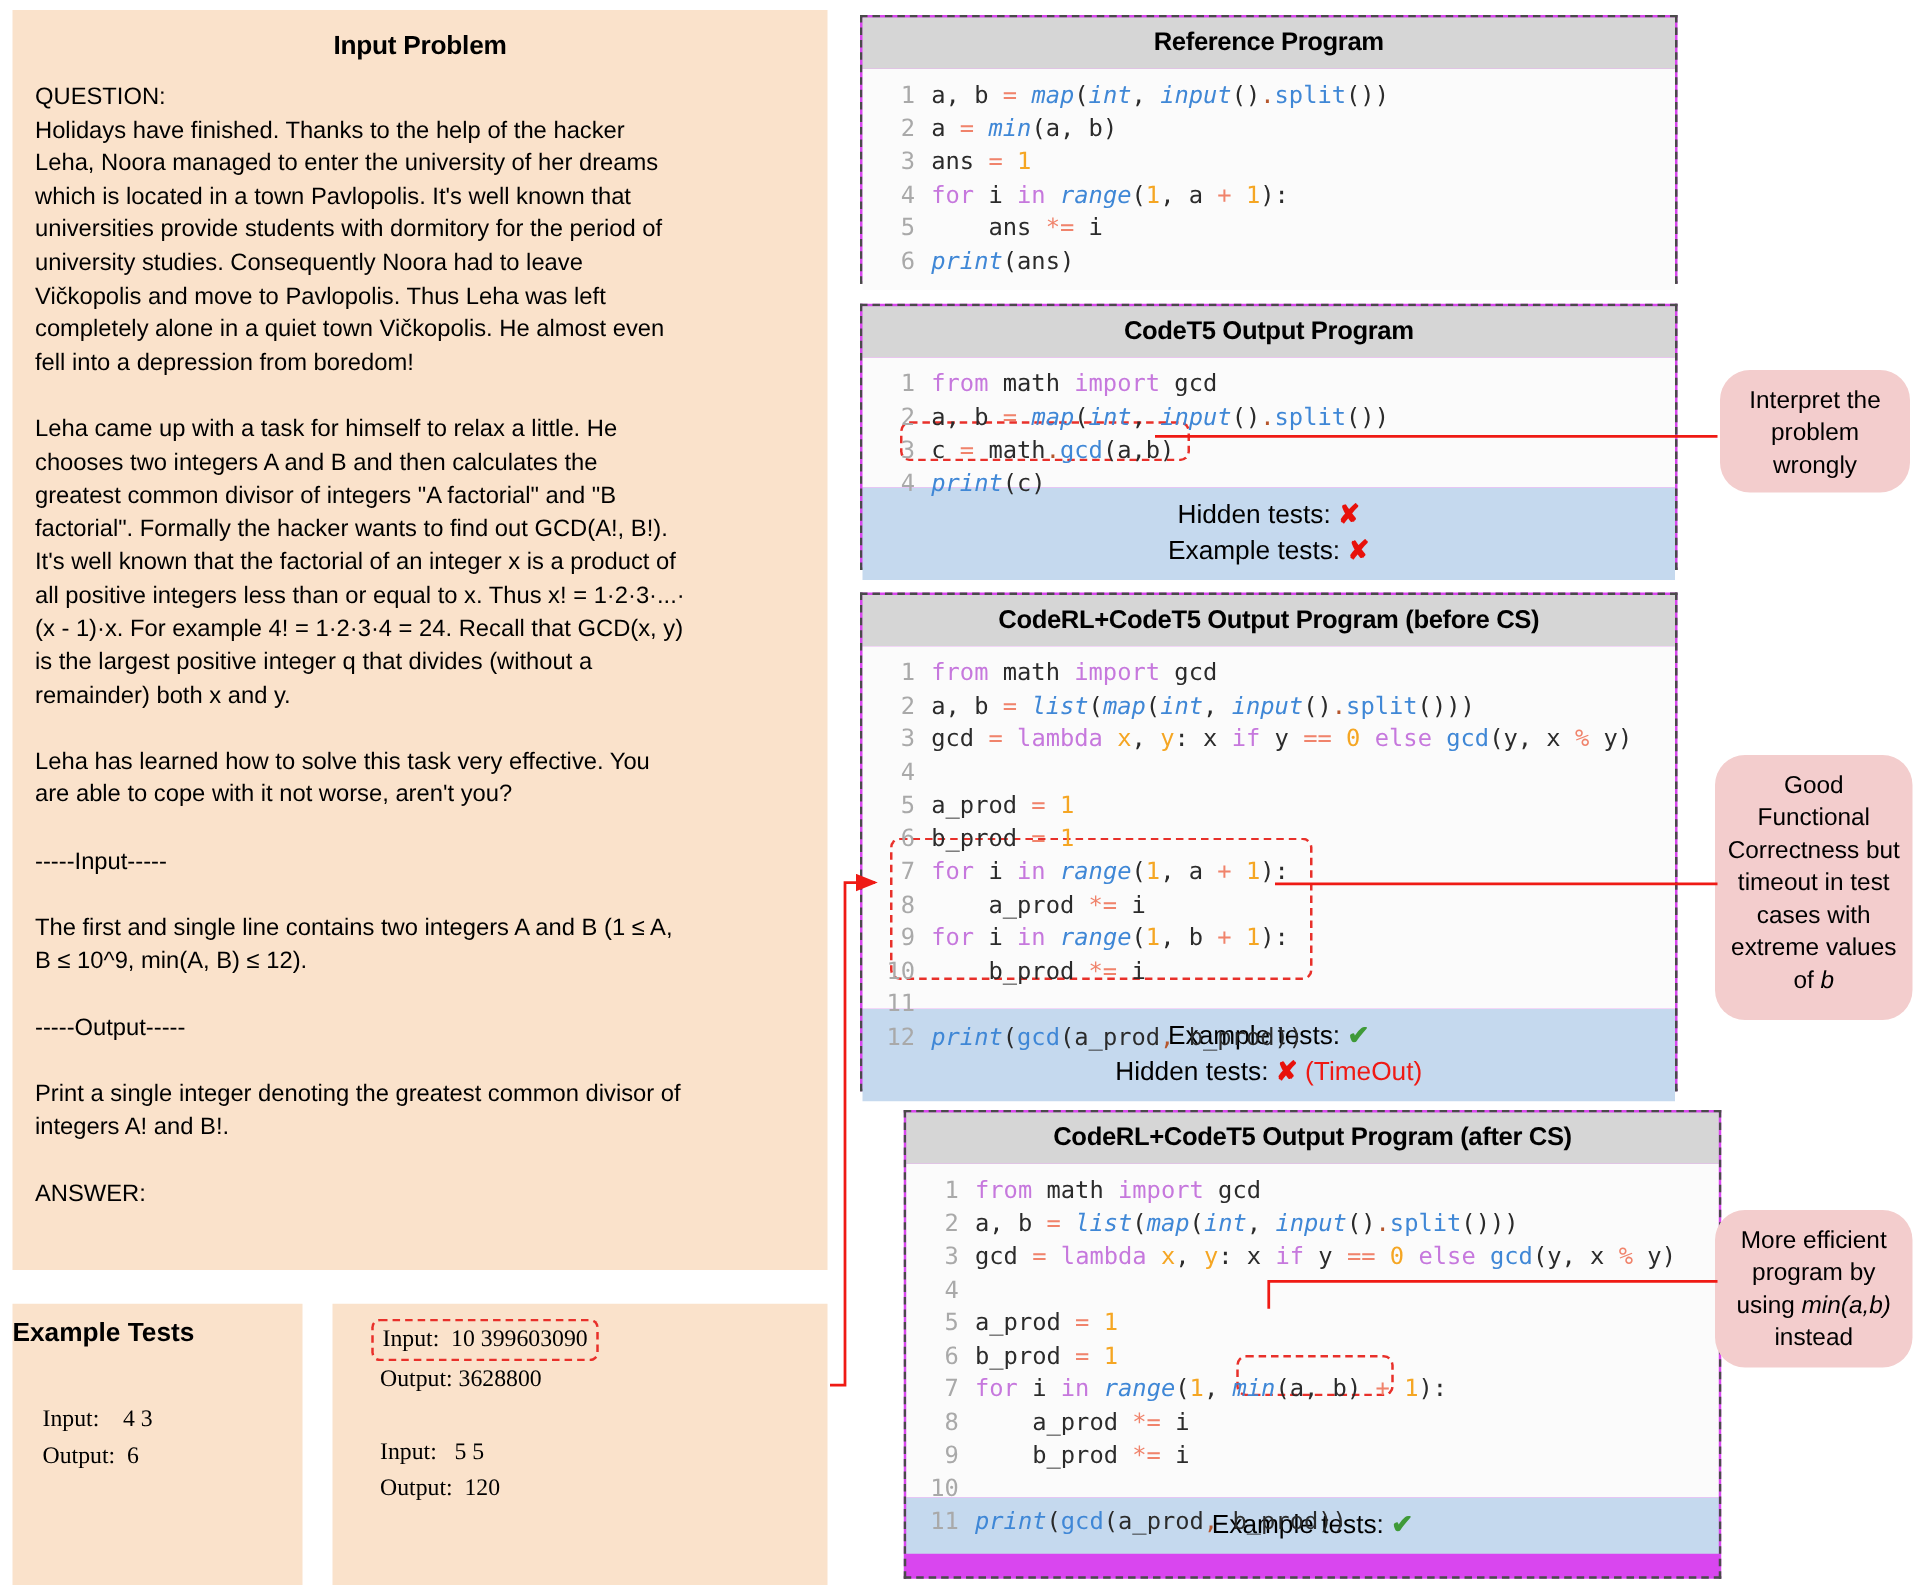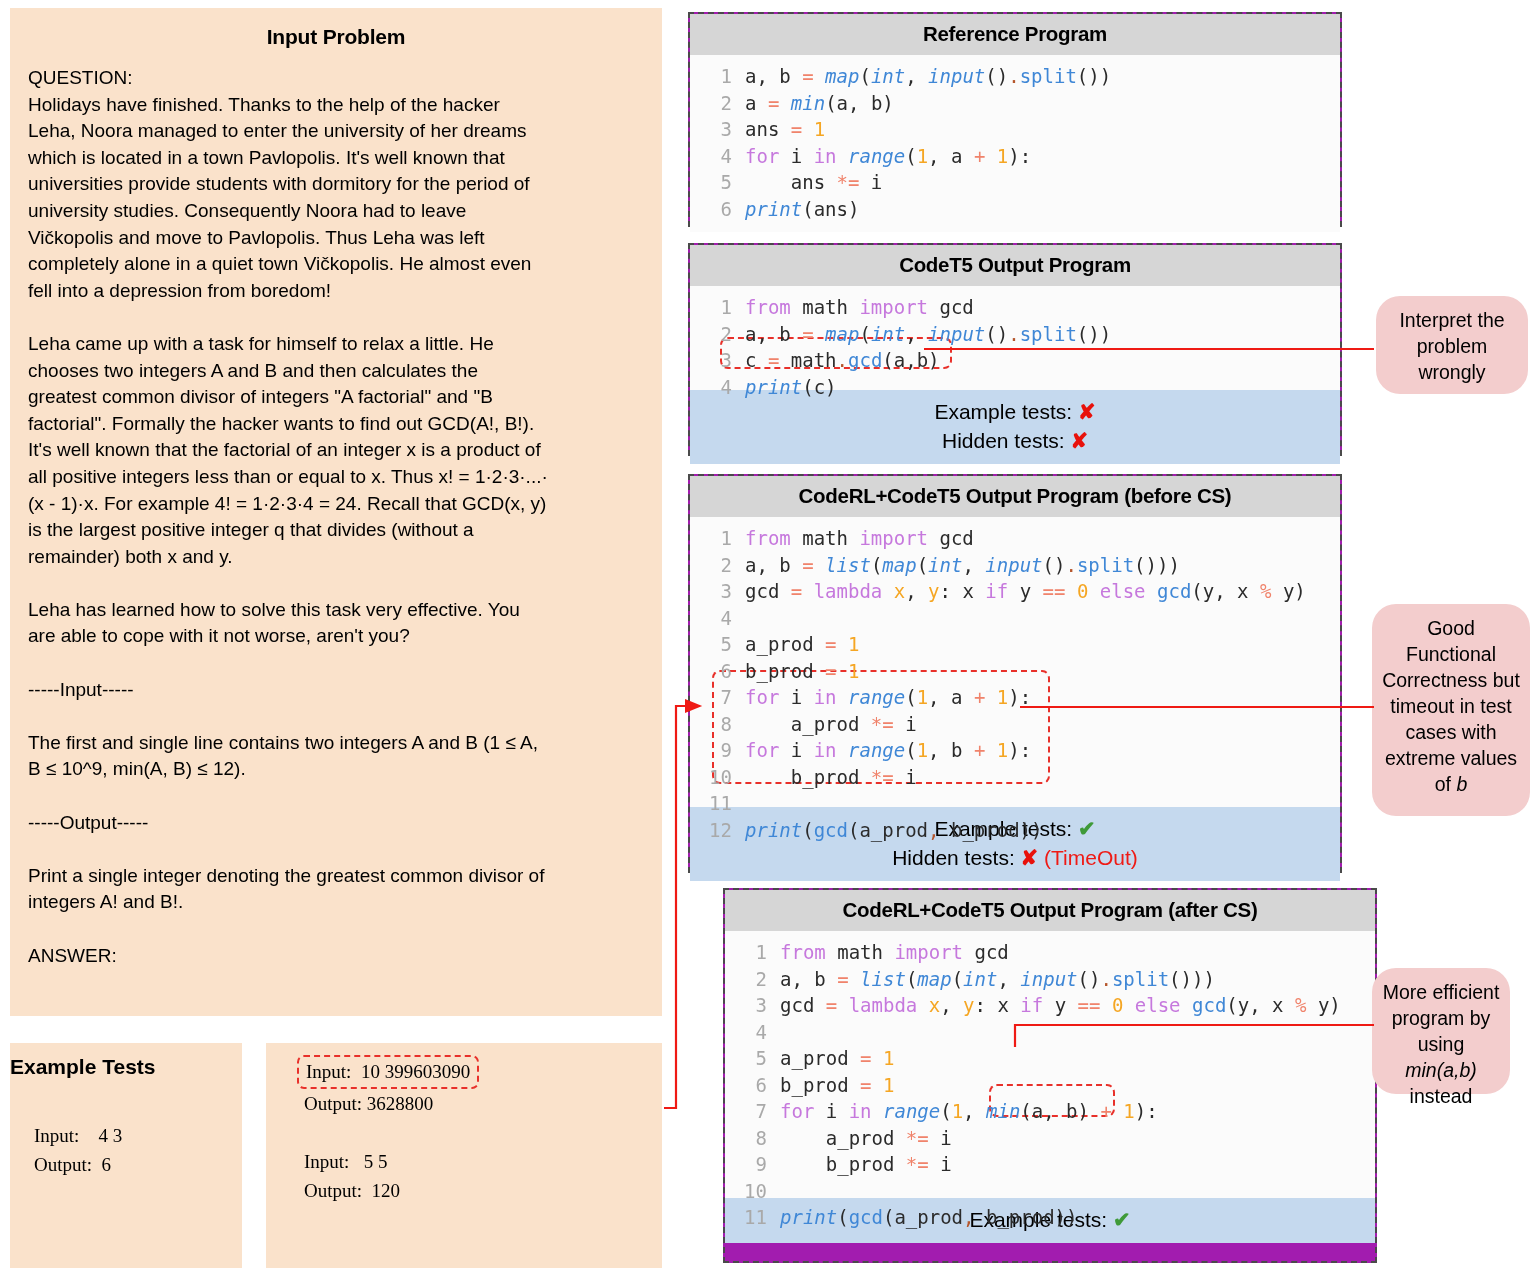--- a/index.html
+++ b/index.html
@@ -60,21 +60,21 @@
     display: inline-block;
     border: 2px dashed #e8302a;
     border-radius: 7px;
     padding: 0px 7px 1px 7px;
     margin-left: -7px;
   }
 
   
   .card {
     border: 2px dashed #4a4a4a;
-    background: #a21caf;
+    background: #d946ef;
     box-sizing: border-box;
   }
   .card-header {
     background: #d6d6d6;
     text-align: center;
     font-weight: bold;
     font-size: 20.5px;
     color: #000;
     padding: 8px 0 9px 0;
     letter-spacing: -0.3px;
@@ -216,22 +216,22 @@
 <div class="abs card" id="card-codet5" style="left:688px; top:243px; width:654px; height:213px;">
   <div class="card-header">CodeT5 Output Program</div>
   <div class="code-area" id="code-codet5" style="height:88px;">
     <div class="code-box" id="box-codet5" style="left:30px; top:51px; width:228px; height:28px;"></div>
   <div class="code-line"><span class="ln">1</span><span class="k">from</span> math <span class="k">import</span> gcd</div>
       <div class="code-line"><span class="ln">2</span>a, b <span class="op">=</span> <span class="fn">map</span>(<span class="fn">int</span>, <span class="fn">input</span>()<span class="com">.</span><span class="fn2">split</span>())</div>
       <div class="code-line"><span class="ln">3</span>c <span class="op">=</span> math<span class="com">.</span><span class="fn2">gcd</span>(a,b)</div>
       <div class="code-line"><span class="ln">4</span><span class="fn">print</span>(c)</div>
     </div>
   <div class="status-bar" id="status-codet5">
+      <div class="status-row"><span>Hidden tests:</span> <span class="mark-x">✘</span></div>
       <div class="status-row"><span>Example tests:</span> <span class="mark-x">✘</span></div>
-      <div class="status-row"><span>Hidden tests:</span> <span class="mark-x">✘</span></div>
     </div>
 </div>
 
 <div class="abs card" id="card-before" style="left:688px; top:474px; width:654px; height:399px;">
   <div class="card-header">CodeRL+CodeT5 Output Program (before CS)</div>
   <div class="code-area" id="code-before" style="height:274px;">
     <div class="code-box" id="box-before" style="left:22px; top:153px; width:334px; height:110px;"></div>
   <div class="code-line"><span class="ln">1</span><span class="k">from</span> math <span class="k">import</span> gcd</div>
       <div class="code-line"><span class="ln">2</span>a, b <span class="op">=</span> <span class="fn">list</span>(<span class="fn">map</span>(<span class="fn">int</span>, <span class="fn">input</span>()<span class="com">.</span><span class="fn2">split</span>()))</div>
       <div class="code-line"><span class="ln">3</span>gcd <span class="op">=</span> <span class="k">lambda</span> <span class="par">x</span>, <span class="par">y</span>: x <span class="k">if</span> y <span class="op">==</span> <span class="num">0</span> <span class="k">else</span> <span class="fn2">gcd</span>(y, x <span class="op">%</span> y)</div>
@@ -269,21 +269,21 @@
     </div>
   <div class="status-bar" id="status-after">
       <div class="status-row"><span>Example tests:</span> <span class="mark-ok">✔</span></div>
     </div>
 </div>
 
 <div class="abs callout" id="callout-wrong" style="left:1376px; top:296px; width:152px; height:98px;">Interpret the problem wrongly</div>
 
 <div class="abs callout" id="callout-timeout" style="left:1372px; top:604px; width:158px; height:212px;">Good Functional Correctness but timeout in test cases with extreme values of <i>b</i></div>
 
-<div class="abs callout" id="callout-efficient" style="left:1372px; top:968px; width:138px; height:126px;">More efficient program by using <i>min(a,b)</i> instead</div>
+<div class="abs callout" id="callout-efficient" style="left:1372px; top:968px; width:158px; height:126px;">More efficient program by using <i>min(a,b)</i> instead</div>
 
 <svg class="abs" id="connectors">
   <defs>
     <marker id="arw" markerWidth="9" markerHeight="9" refX="7" refY="3.2" orient="auto">
       <path d="M0,0 L8,3.2 L0,6.4 z" fill="#ef1a14"></path>
     </marker>
   </defs>
 
   <path d="M924,349 L1374,349" stroke="#ef1a14" stroke-width="2.2" fill="none"></path>
 

